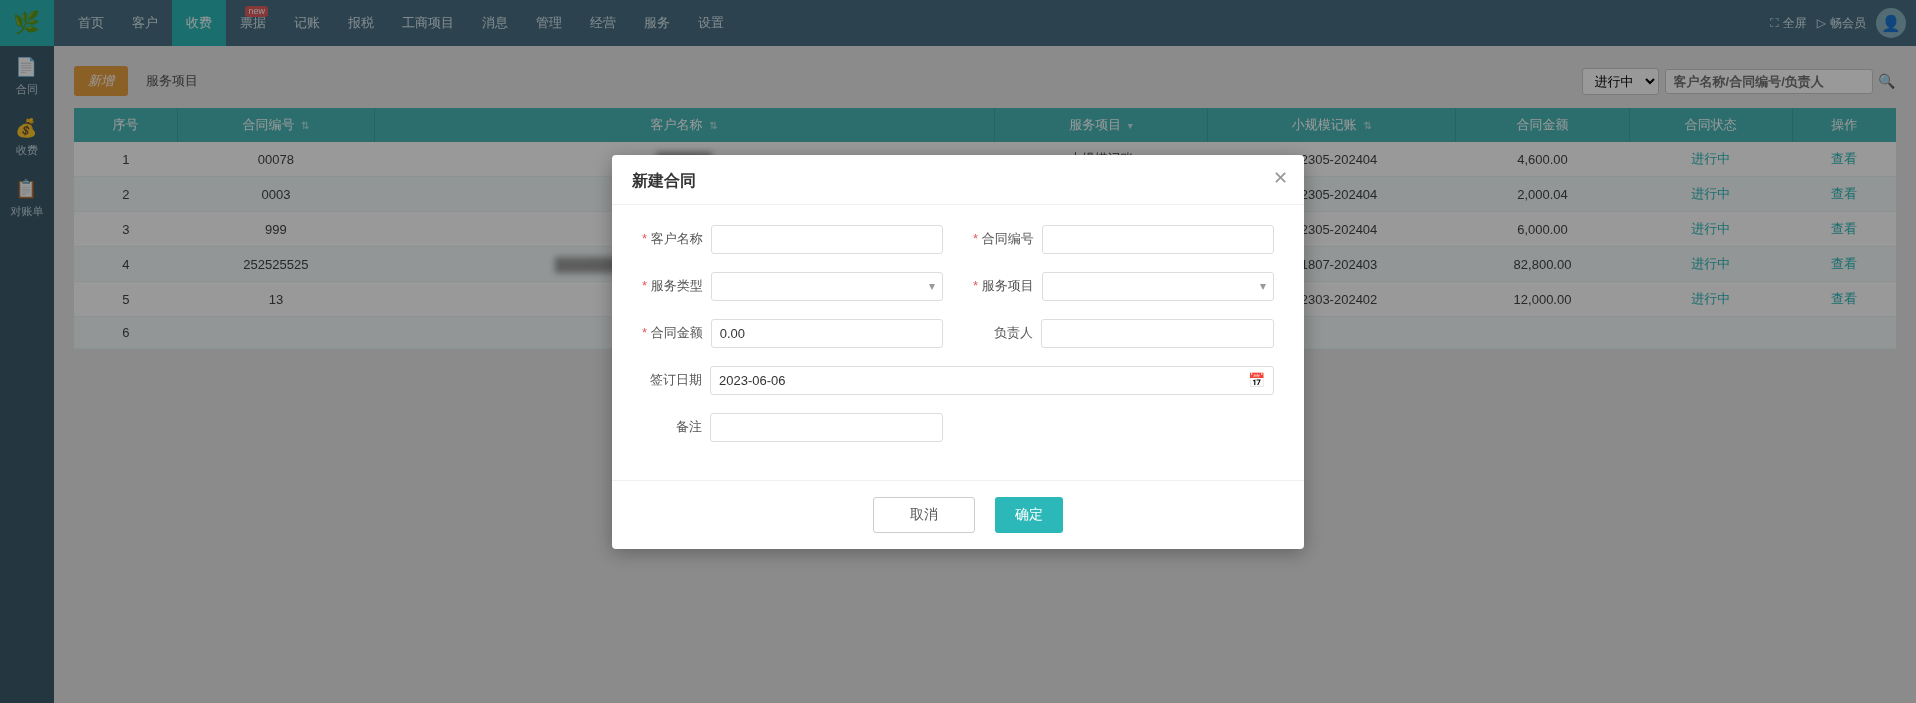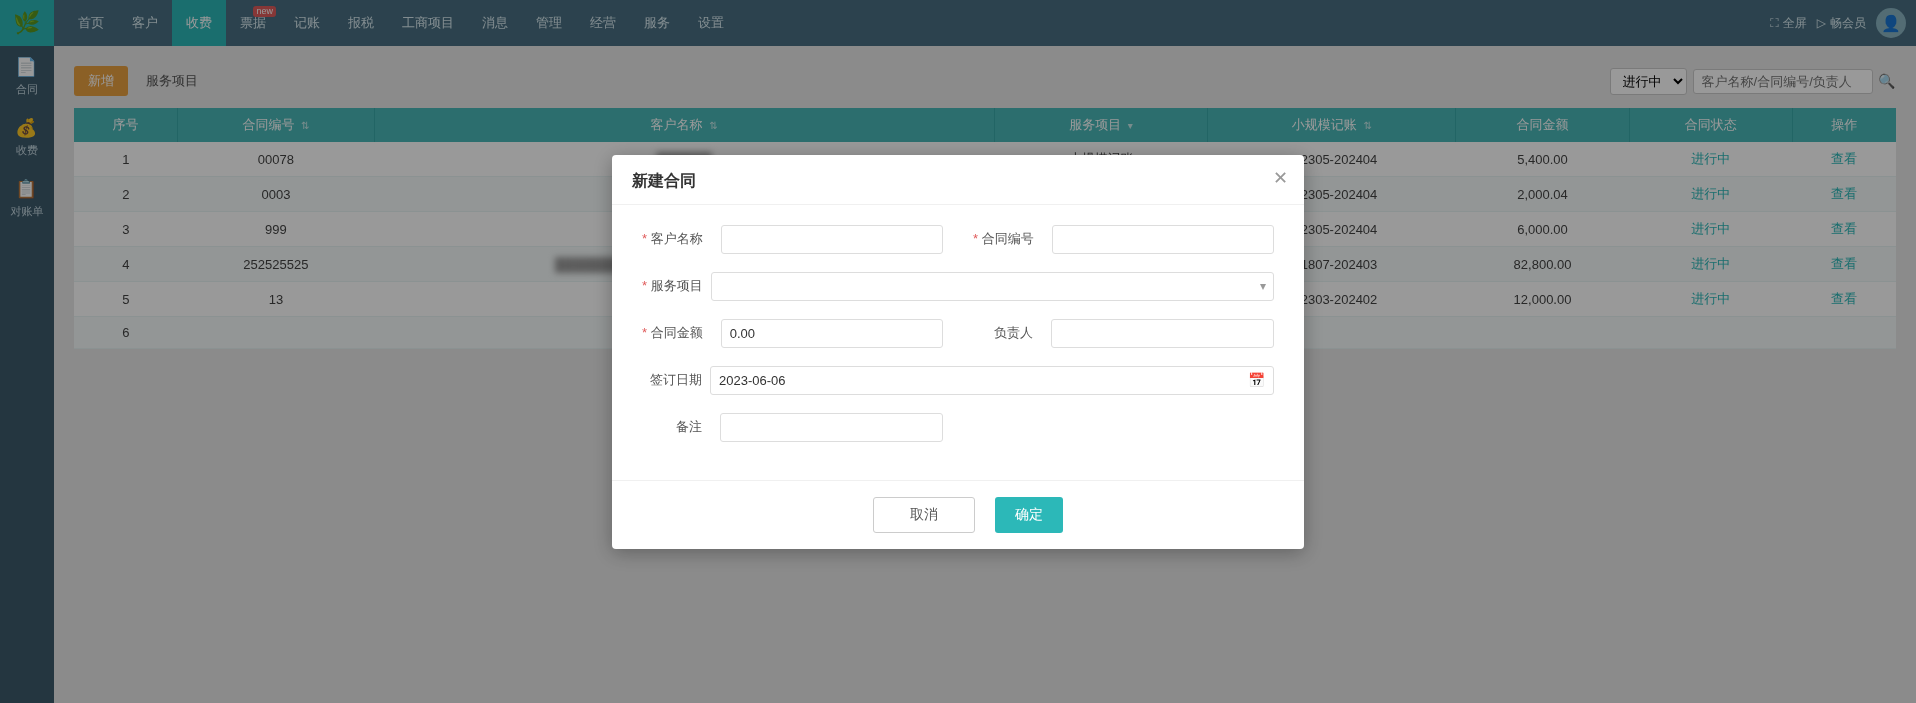--- a/index.html
+++ b/index.html
@@ -65,21 +65,21 @@
       align-items: center;
       position: relative;
     }
     .topnav-item.active {
       background: #2cb8b8;
       color: white;
     }
     .topnav-item .new-badge {
       position: absolute;
       top: 6px;
-      right: 4px;
+      right: 12px;
       background: #e05c5c;
       color: white;
       font-size: 9px;
       padding: 1px 3px;
       border-radius: 3px;
       line-height: 1;
     }
     .topnav-right {
       margin-left: auto;
       display: flex;
@@ -126,20 +126,21 @@
       margin-bottom: 12px;
     }
     .btn-new {
       background: #e8a040;
       color: white;
       border: none;
       padding: 6px 14px;
       border-radius: 3px;
       cursor: pointer;
       font-size: 13px;
+      font-style: italic;
     }
     .service-label {
       font-size: 13px;
       color: #555;
       padding: 5px 8px;
     }
     .toolbar-right {
       margin-left: auto;
       display: flex;
       align-items: center;
@@ -151,21 +152,22 @@
       padding: 4px 8px;
       font-size: 13px;
       background: white;
       cursor: pointer;
     }
     .search-box {
       border: 1px solid #ccc;
       border-radius: 3px;
       padding: 4px 8px;
       font-size: 13px;
-      width: 180px;
+      width: 208px;
+      font-weight: bold;
     }
     .search-icon {
       color: #888;
       cursor: pointer;
       font-size: 14px;
     }
 
     
     .data-table {
       width: 100%;
@@ -274,21 +276,20 @@
       color: #e05c5c;
     }
     .form-input {
       flex: 1;
       border: 1px solid #ddd;
       border-radius: 3px;
       padding: 6px 8px;
       font-size: 13px;
       color: #333;
       outline: none;
-      margin-left: 10px;
     }
     .form-select-wrap {
       flex: 1;
       position: relative;
     }
     .form-select-wrap select {
       width: 100%;
       border: 1px solid #ddd;
       border-radius: 3px;
       padding: 6px 8px;
@@ -455,21 +456,21 @@
           <th>操作</th>
         </tr>
       </thead>
       <tbody id="table-body">
       <tr>
     <td>1</td>
     <td>00078</td>
     <td><span class="blurred">██████</span></td>
     <td>小规模记账</td>
     <td>202305-202404</td>
-    <td>5,400.00</td>
+    <td>4,600.00</td>
     <td><span class="status-badge">进行中</span></td>
     <td><a class="action-link">查看</a></td>
   </tr>
           <tr>
     <td>2</td>
     <td>0003</td>
     <td><span class="blurred">███████</span></td>
     <td>小规模记账</td>
     <td>202305-202404</td>
     <td>2,000.04</td>
@@ -533,20 +534,26 @@
           <input type="text" class="form-input" style="">
         </div>
         <div class="form-group">
           <span class="form-label required">合同编号</span>
           <input type="text" class="form-input" style="">
         </div>
       </div>
 
       <div class="form-row">
         <div class="form-group">
+          <span class="form-label required">服务类型</span>
+          <div class="form-select-wrap">
+            <select></select>
+          </div>
+        </div>
+        <div class="form-group">
           <span class="form-label required">服务项目</span>
           <div class="form-select-wrap">
             <select></select>
           </div>
         </div>
       </div>
 
       <div class="form-row">
         <div class="form-group">
           <span class="form-label required">合同金额</span>

